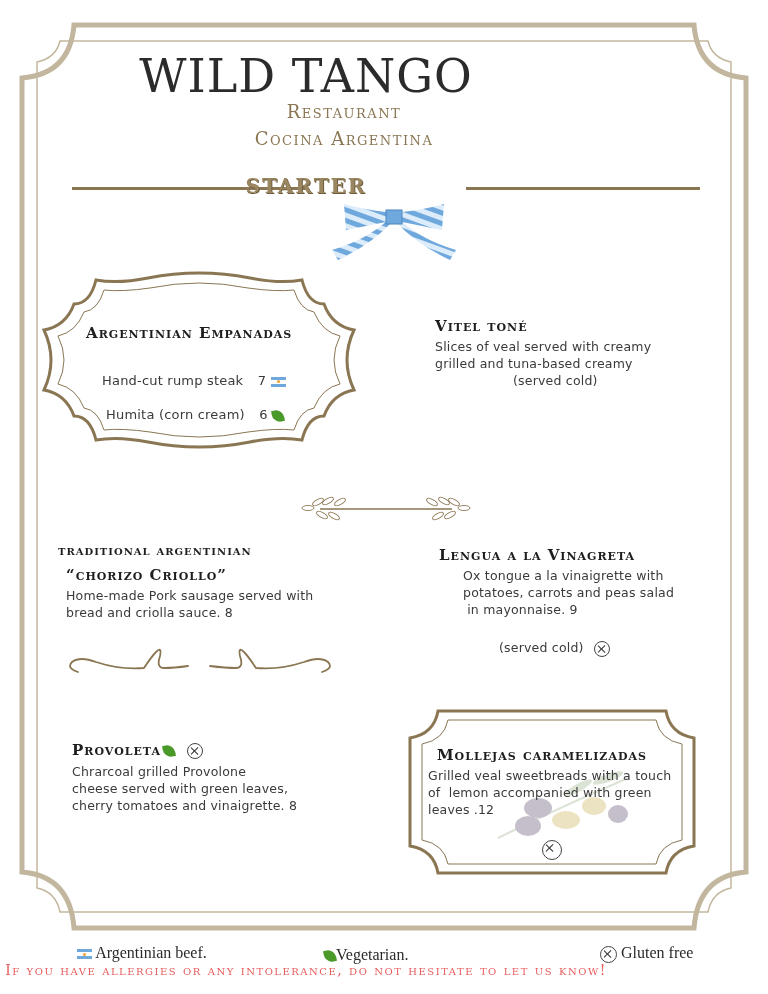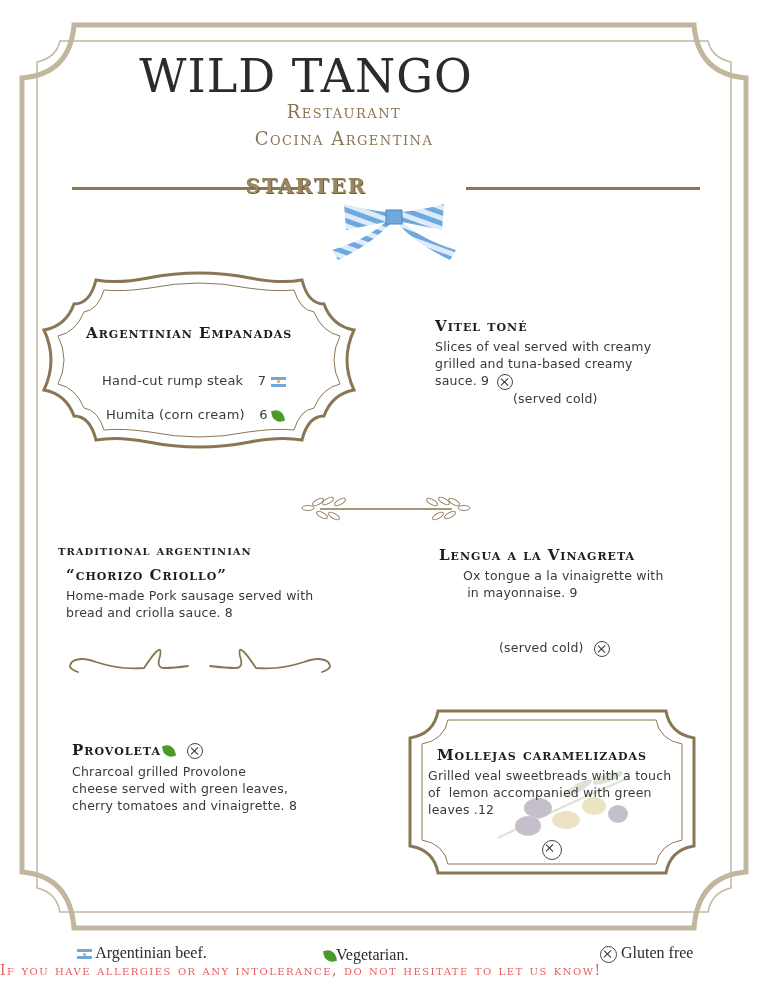--- a/index.html
+++ b/index.html
@@ -15,21 +15,21 @@
   .dish-title { font-family:"DejaVu Serif", serif; font-weight:bold; font-variant:small-caps; color:#1e1e1e; font-size:15px; letter-spacing:1px; white-space:nowrap; }
   .desc { font-family:"DejaVu Sans", sans-serif; font-size:12.5px; color:#3a3a3a; line-height:17px; letter-spacing:0.2px; }
   .gf { display:inline-block; width:14px; height:14px; border:1px solid #444; border-radius:50%; position:relative; vertical-align:middle; }
   .gf::before, .gf::after { content:""; position:absolute; left:6px; top:2px; width:1.4px; height:10px; background:#333; }
   .gf::before { transform:rotate(45deg); }
   .gf::after { transform:rotate(-45deg); }
   .flag { display:inline-block; width:15px; height:10px; vertical-align:middle; background:linear-gradient(#6fa8dc 0 33%, #fff 33% 66%, #6fa8dc 66% 100%); position:relative; }
   .flag::after { content:""; position:absolute; left:6px; top:3.5px; width:3px; height:3px; border-radius:50%; background:#f0a030; }
   .leaf { display:inline-block; width:12px; height:12px; vertical-align:middle; background:#4a9a2a; border-radius:0 70% 0 70%; transform:rotate(-10deg); }
   .legend { font-family:Liberation Serif, serif; font-size:16px; color:#2b2b2b; top:944px; }
-  .allergy { left:0; width:612px; top:962px; font-family:"DejaVu Serif", serif; font-variant:small-caps; font-size:14px; color:#e85c5c; letter-spacing:1.5px; }
+  .allergy { left:0; width:612px; top:962px; text-align:center; font-family:"DejaVu Serif", serif; font-variant:small-caps; font-size:14px; color:#e85c5c; letter-spacing:1.5px; }
 </style>
 </head>
 <body>
 
 
 
 
 <svg class="frame" width="768" height="994">
 
   <path d="M74 25 H694 Q698 74 746 78 V872 Q698 876 694 928 H74 Q70 876 22 872 V78 Q70 74 74 25 Z" fill="none" stroke="#c2b79e" stroke-width="5"></path>
@@ -77,21 +77,20 @@
   <span>Humita (corn cream)</span>
   <span style="margin-left:10px;">6</span>
   <span class="leaf"></span>
 </div>
 
 
 <div class="abs dish-title" style="left:435px;top:317px;">Vitel toné</div>
 <div class="abs desc" style="left:435px;top:338px;">
   <div>Slices of veal served with creamy</div>
   <div>grilled and tuna-based creamy</div>
-  <div><span>sauce. 9</span> <span class="gf" style="margin-left:4px;"></span></div>
   <div style="padding-left:78px;">(served cold)</div>
 </div>
 
 
 <svg class="abs" style="left:296px;top:494px;" width="180" height="30">
   <line x1="24" y1="15" x2="156" y2="15" stroke="#8a7652" stroke-width="1.3"></line>
   <g fill="#fff" stroke="#8a7652" stroke-width="0.9">
     <ellipse cx="12" cy="14" rx="6" ry="2.5"></ellipse>
     <ellipse cx="22" cy="8" rx="6" ry="2.5" transform="rotate(-30 22 8)"></ellipse>
     <ellipse cx="32" cy="7" rx="6" ry="2.5" transform="rotate(-30 32 7)"></ellipse>
@@ -120,20 +119,21 @@
   <g fill="none" stroke="#8a7652" stroke-width="1.8" stroke-linecap="round">
     <path d="M14 24 Q2 20 8 14 Q16 8 32 14 Q56 22 80 20 Q88 8 92 4 Q98 -2 96 8 Q92 20 100 20 Q110 20 124 18"></path>
     <path d="M258 24 Q270 20 264 14 Q256 8 240 14 Q216 22 192 20 Q184 8 180 4 Q174 -2 176 8 Q180 20 172 20 Q162 20 146 18"></path>
   </g>
 </svg>
 
 
 <div class="abs dish-title" style="left:439px;top:546px;">Lengua a la Vinagreta</div>
 <div class="abs desc" style="left:439px;top:567px;margin-left:24px;">
   <div>Ox tongue a la vinaigrette with</div>
+  <div>potatoes, carrots and peas salad</div>
   <div style="white-space:pre;"> in mayonnaise. 9</div>
 </div>
 <div class="abs desc" style="left:499px;top:639px;">
   <span>(served cold)</span>
   <span class="gf" style="margin-left:6px;"></span>
 </div>
 
 
 <div class="abs dish-title" style="left:72px;top:741px;">
   <span>Provoleta</span><span class="leaf" style="margin-left:2px;"></span>

